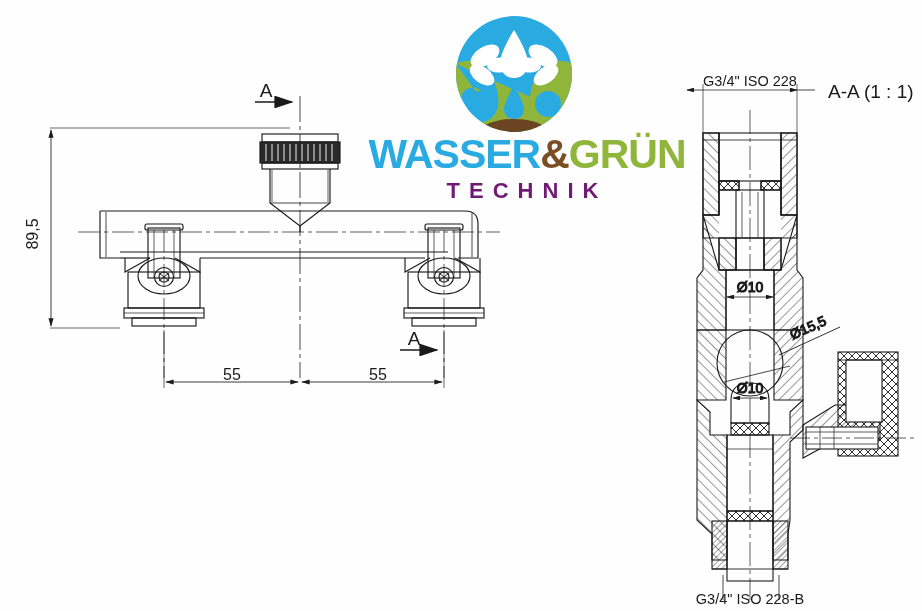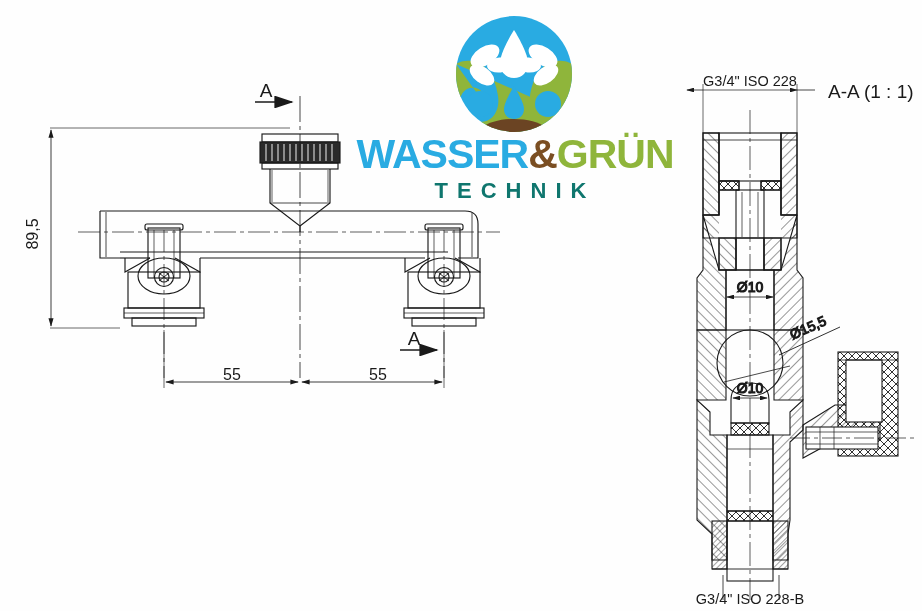--- a/index.html
+++ b/index.html
@@ -32,21 +32,21 @@
   }
   .logo-mark {
     position: absolute;
     left: 110px;
     top: 4px;
     width: 128px;
     height: 128px;
   }
   .logo-text {
     position: absolute;
-    left: 0px;
+    left: 12px;
     top: 126px;
     width: 350px;
     text-align: center;
     line-height: 1;
   }
   .wordmark {
     font-family: "Liberation Sans", sans-serif;
     font-weight: bold;
     font-size: 41px;
     letter-spacing: -1px;
@@ -54,21 +54,21 @@
   }
   .w-blue  { color: #29ABE2; }
   .w-brown { color: #7A4E22; }
   .w-green { color: #8FB53B; }
   .subword {
     margin-top: 5px;
     font-family: "Liberation Sans", sans-serif;
     font-weight: bold;
     font-size: 22px;
     letter-spacing: 9px;
-    color: #0f766e;
+    color: #701a75;
     white-space: nowrap;
   }
   .dim-txt {
     font-family: "Liberation Sans", sans-serif;
     fill: #1a1a1a;
   }
 </style>
 </head>
 <body>
 

